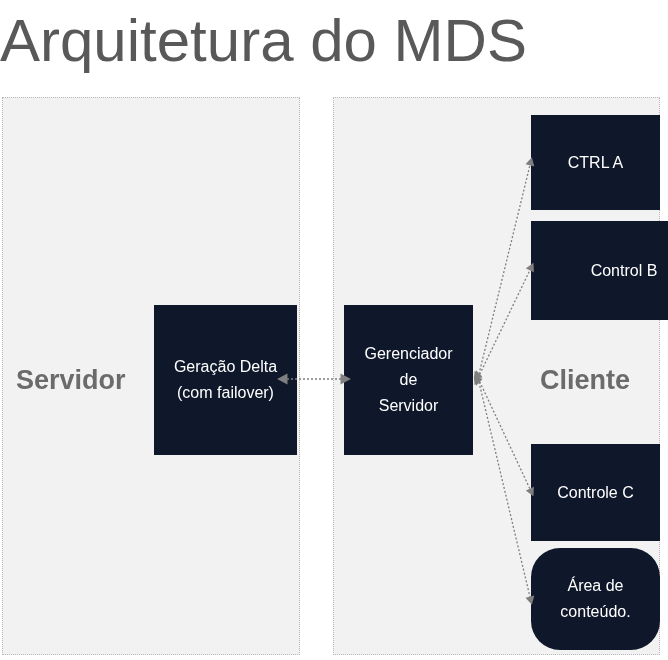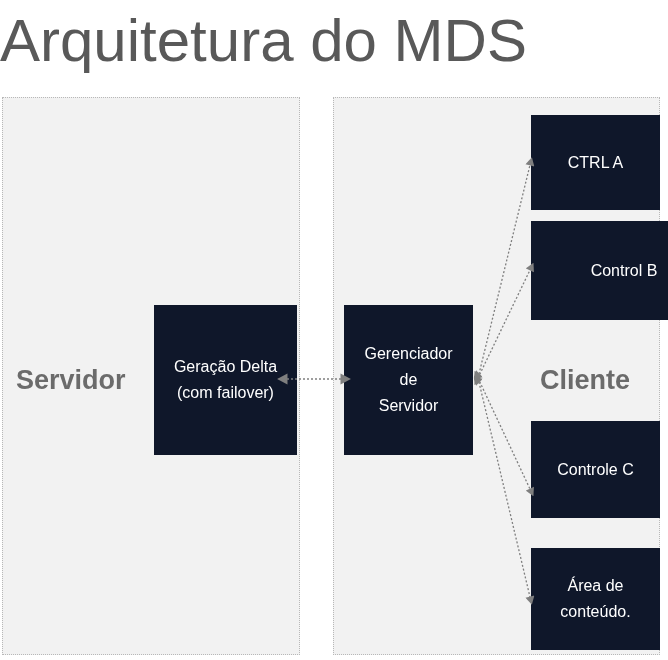--- a/index.html
+++ b/index.html
@@ -82,22 +82,22 @@
     font-weight: 400;
     line-height: 26px;
     box-sizing: border-box;
     padding: 2px 6px;
   }
 
   #node-delta      { left: 154px; top: 305px; width: 143px; height: 150px; }
   #node-manager    { left: 344px; top: 305px; width: 129px; height: 150px; }
   #node-ctrl-a     { left: 531px; top: 115px; width: 129px; height: 95px;  }
   #node-control-b  { left: 531px; top: 221px; width: 144px; height: 99px; padding-left: 48px;  }
-  #node-controle-c { left: 531px; top: 421px; width: 129px; height: 97px; justify-content: center;  }
-  #node-content    { left: 531px; top: 548px; width: 129px; height: 102px; }
+  #node-controle-c { left: 531px; top: 444px; width: 129px; height: 97px; justify-content: center;  }
+  #node-content    { left: 531px; top: 548px; width: 129px; height: 102px; border-radius: 29px; }
 
   
   #connectors {
     position: absolute;
     left: 0;
     top: 0;
     width: 668px;
     height: 660px;
     pointer-events: none;
   }

